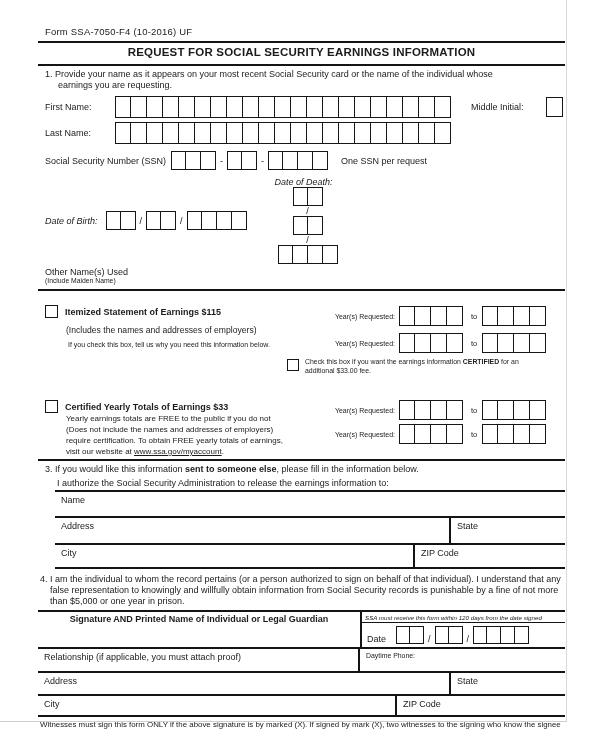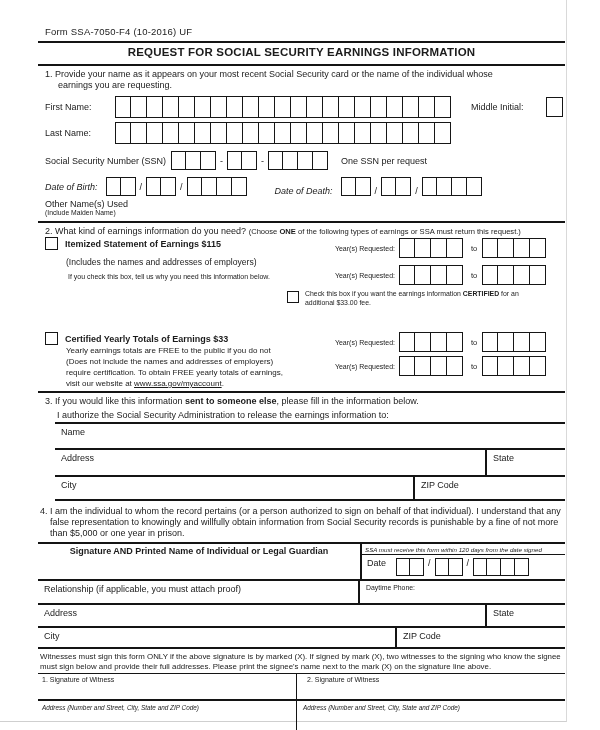--- a/index.html
+++ b/index.html
@@ -41,21 +41,21 @@
 
   .row-first { margin-top: 6px; }
   .row-first .flabel, .row-last .flabel { width: 70px; }
   .row-last { margin-top: 4px; }
   .mi-group { margin-left: auto; display: flex; align-items: center; gap: 5px; padding-right: 2px; }
   .row-ssn { margin-top: 7px; }
   .row-ssn .flabel { margin-right: 5px; }
   .sep { font-size: 9px; margin: 0 4px; }
   .row-dates { margin-top: 7px; }
   .row-dates .flabel { margin-right: 8px; font-style: italic; }
-  .dod-group { display: flex; align-items: flex-end; margin-left: 28px; }
+  .dod-group { display: flex; align-items: center; margin-left: 28px; flex-direction: column; }
   .other-names { margin-top: 3px; padding-left: 7px; font-size: 9px; line-height: 10px; }
   .other-names .fine { font-size: 6.8px; line-height: 8px; }
 
   .sec2 { position: relative; height: 167px; margin-top: 1px; }
   .sec2 .q2 { position: absolute; left: 7px; top: 2px; white-space: nowrap; }
   .q2 .paren { font-size: 7.6px; }
   .cb { width: 13px; height: 13px; border: 1.5px solid #161616; display: inline-block; flex: none; background:#fff; }
   .cb-row { position: absolute; display: flex; align-items: center; gap: 7px; }
   .cb-title { font-weight: bold; font-size: 9px; white-space: nowrap; }
   .itemized { left: 7px; top: 13px; }
@@ -75,30 +75,30 @@
 
   .q3 { margin-top: 3px; padding-left: 7px; }
   .authorize { margin-top: 3px; margin-left: 17px; font-size: 9px; padding-left: 2px; }
 
   .t3 { margin-left: 17px; width: 510px; border-top: 2px solid #141414; margin-top: 2px; }
   .trow { display: flex; border-bottom: 2px solid #141414; }
   .cell { font-size: 9px; padding: 3px 0 0 6px; }
   .t3 .r1 { height: 26px; } .t3 .r2 { height: 27px; } .t3 .r3 { height: 24px; }
   .grow { flex: 1; }
   .vline { border-left: 2px solid #141414; }
-  .w102 { width: 80px; } .w152 { width: 152px; }
+  .w102 { width: 116px; } .w152 { width: 152px; }
 
   .q4 { margin-top: 5px; line-height: 11.3px; padding-left: 12px; text-indent: -10px; }
 
   .t4 { width: 527px; border-top: 2px solid #141414; margin-top: 3px; }
   .sig-row { height: 37px; }
   .sig-left { width: 322px; text-align: center; font-weight: bold; font-size: 9px; padding-top: 2px; }
   .sig-right { flex: 1; border-left: 2px solid #141414; display: flex; flex-direction: column; }
   .ssa-note { font-size: 6.2px; font-style: italic; border-bottom: 1px solid #141414; padding: 2px 1px 1px 3px; white-space: nowrap; }
-  .date-row { display: flex; align-items: flex-start; padding: 3px 0 0 5px; }
+  .date-row { display: flex; align-items: flex-end; padding: 3px 0 0 5px; }
   .date-row .flabel { margin-right: 10px; }
   .rel-row { height: 24px; }
   .rel-left { width: 320px; }
   .phone { font-size: 6.9px; padding-top: 3px; }
   .addr-row { height: 23px; }
   .city-row { height: 21px; }
   .w357 { width: 357px; }
 
   .wnote { margin-top: 3px; font-size: 7.9px; line-height: 9.4px; padding-left: 2px; }
   .tw { width: 527px; border-top: 1.5px solid #141414; margin-top: 2px; }
@@ -247,23 +247,20 @@
   </div>
 
   <div class="other-names">
     <div>Other Name(s) Used</div>
     <div class="fine">(Include Maiden Name)</div>
   </div>
 
   <div class="rule"></div>
 
   <div class="sec2">
-    <div class="q q2">
-      <span>2. What kind of earnings information do you need? </span><span class="paren">(Choose </span><span class="paren" style="font-weight:bold;">ONE</span><span class="paren"> of the following types of earnings or SSA must return this request.)</span>
-    </div>
 
     <div class="cb-row itemized">
       <span class="cb"></span>
       <span class="cb-title">Itemized Statement of Earnings $115</span>
     </div>
     <div class="itemized-sub">(Includes the names and addresses of employers)</div>
     <div class="itemized-note">If you check this box, tell us why you need this information below.</div>
 
     <div class="yr-row yrA1">
       <span class="yr-label">Year(s) Requested:</span>

